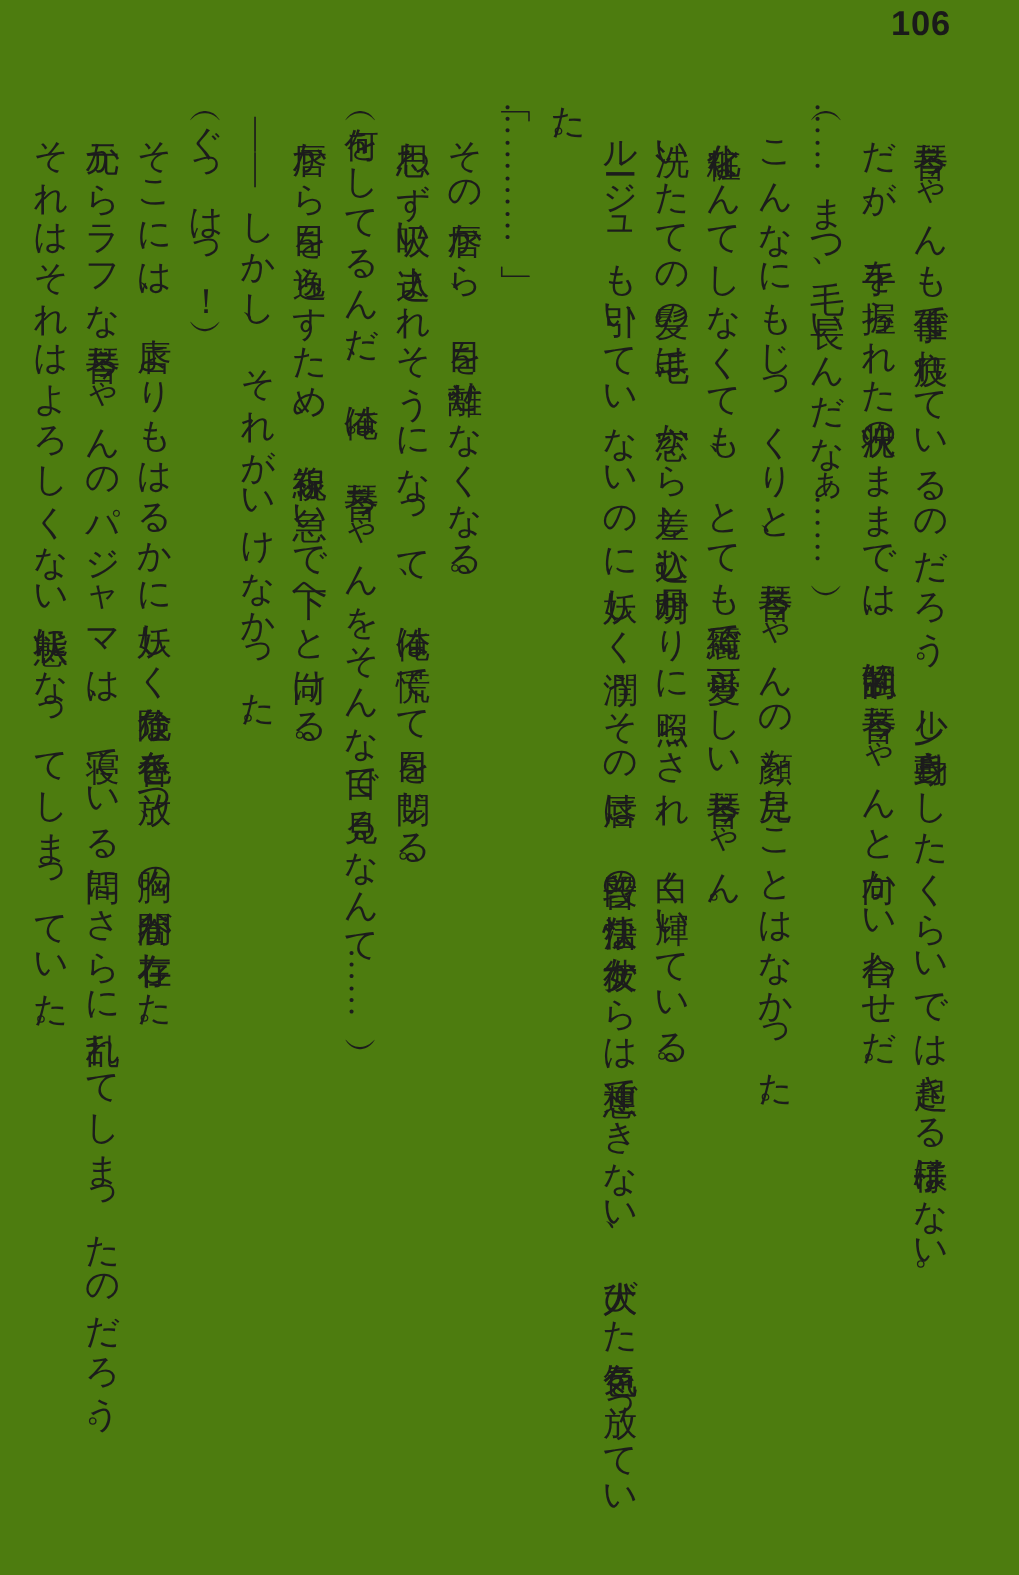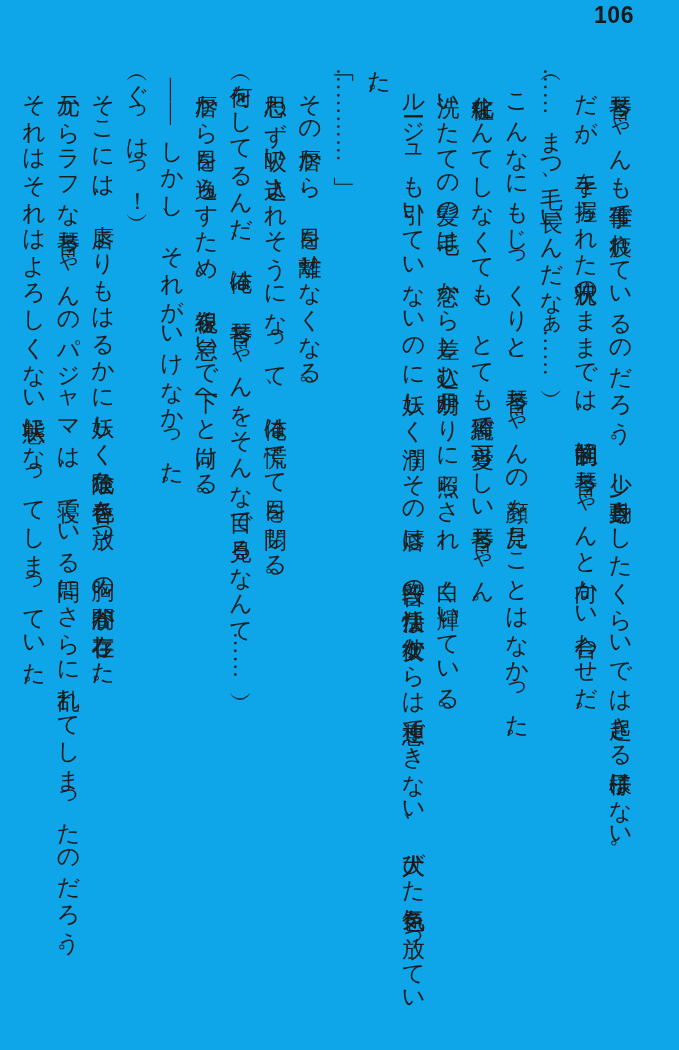--- a/index.html
+++ b/index.html
@@ -47,21 +47,21 @@
     padding: 0;
     text-indent: 1em;
   }
   .text-block p.paren-start {
     text-indent: 0.5em;
   }
 </style>
 </head>
 <body>
 
-<div class="page" style="background: #0ea5e9;">
+<div class="page" style="background: #4d7c0f;">
   <div class="page-number">106</div>
   <div class="text-block" style="color: rgb(28, 28, 28);">
       <p>琴音ちゃんも仕事で疲れているのだろう。少し身動きしたくらいでは起きる様子はない。</p>
       <p>だが、手を握られた状況のままでは、強制的に琴音ちゃんと向かい合わせだ。</p>
       <p class="paren-start">（……まつ毛、長いんだなぁ……）</p>
       <p>こんなにもじっくりと、琴音ちゃんの顔を見たことはなかった。</p>
       <p>化粧なんてしなくても、とても綺麗で可愛らしい琴音ちゃん。</p>
       <p>洗いたての髪の毛は、窓から差し込む月明かりに照らされ、白く輝いている。</p>
       <p>ルージュも引いていないのに妖しく潤うその唇は、普段の快活な彼女からは連想できない、大人びた色気を放っていた。</p>
       <p class="paren-start">「…………」</p>

